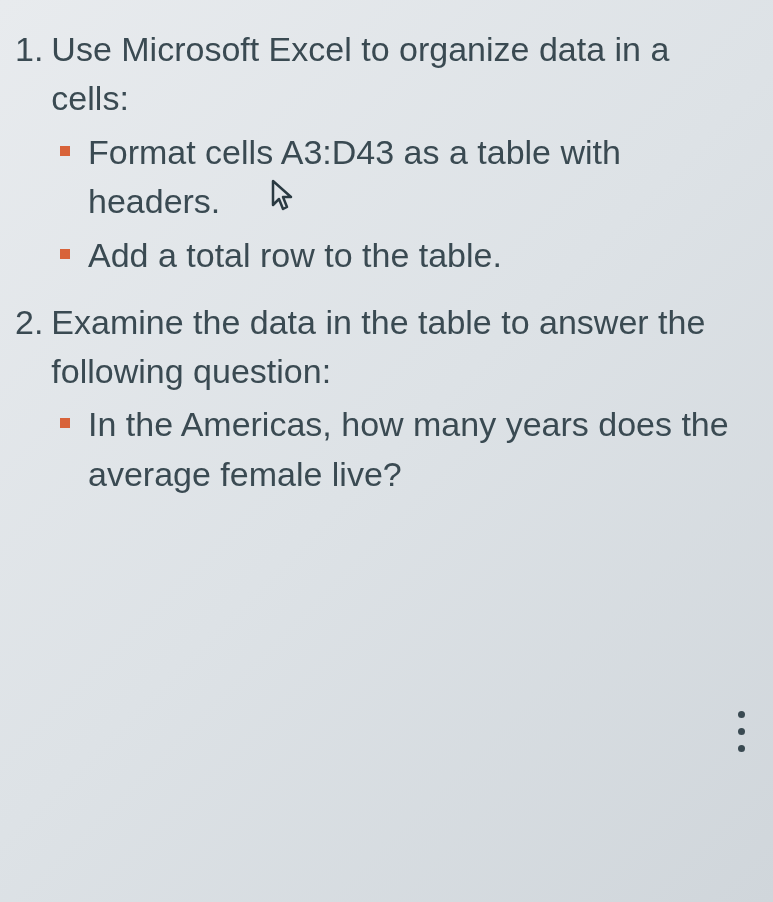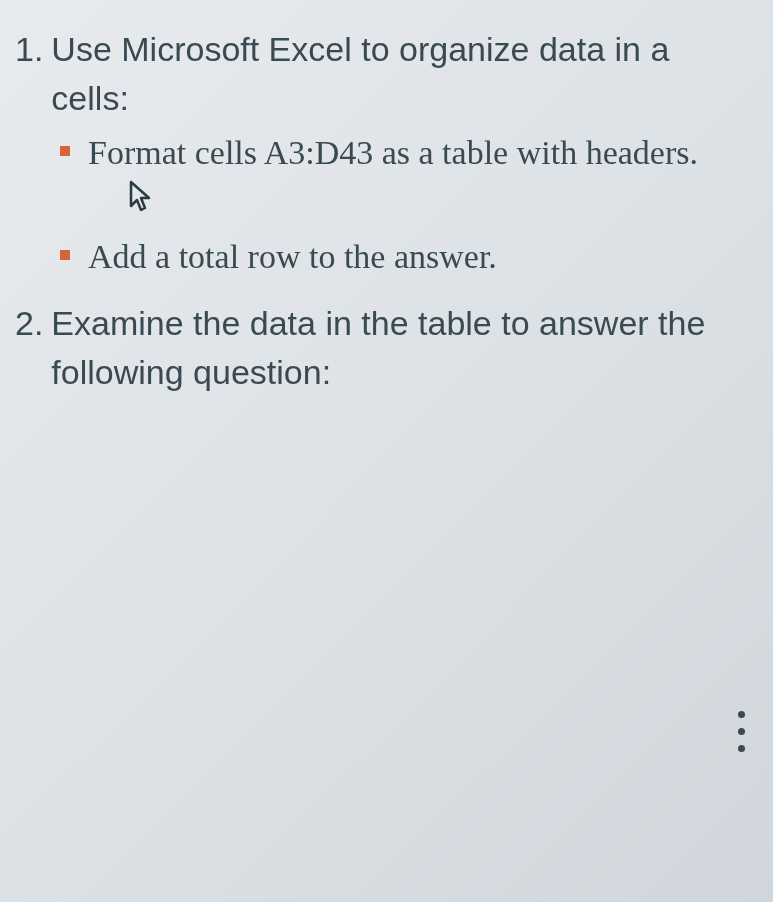--- a/index.html
+++ b/index.html
@@ -32,21 +32,20 @@
     .item-number {
       flex-shrink: 0;
       margin-right: 8px;
     }
     .item-text {
       flex: 1;
     }
     .bullet-list {
       margin-left: 45px;
       margin-top: 4px;
-      font-family: Liberation Serif, serif;
     }
     .bullet-item {
       display: flex;
       align-items: flex-start;
       margin-bottom: 2px;
     }
     .bullet-marker {
       width: 10px;
       height: 10px;
       background-color: #d8633a;
@@ -94,29 +93,35 @@
           <span>Format cells A3:D43 as a table with headers.</span>
           <span class="cursor-icon">
             <svg width="28" height="36" viewBox="0 0 28 36">
               <path d="M 3 2 L 3 26 L 9 20 L 13 30 L 17 28 L 13 18 L 21 18 Z" fill="none" stroke="#2a3a42" stroke-width="2.5" stroke-linejoin="round"></path>
             </svg>
           </span>
         </span>
       </div>
       <div class="bullet-item">
         <span class="bullet-marker"></span>
-        <span class="bullet-text">Add a total row to the answer.</span>
+        <span class="bullet-text">Add a total row to the table.</span>
       </div>
     </div>
   </div>
 
   <div class="numbered-item">
     <div class="item-header">
       <span class="item-number">2.</span>
       <span class="item-text">Examine the data in the table to answer the following question:</span>
+    </div>
+    <div class="bullet-list">
+      <div class="bullet-item">
+        <span class="bullet-marker"></span>
+        <span class="bullet-text">In the Americas, how many years does the average female live?</span>
+      </div>
     </div>
   </div>
 
 </div>
 
 <div class="more-icon">
   <span class="more-dot"></span>
   <span class="more-dot"></span>
   <span class="more-dot"></span>
 </div>

